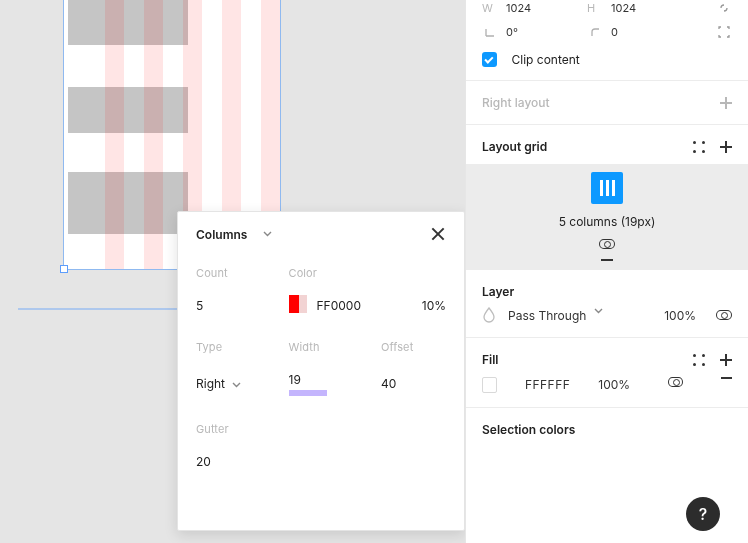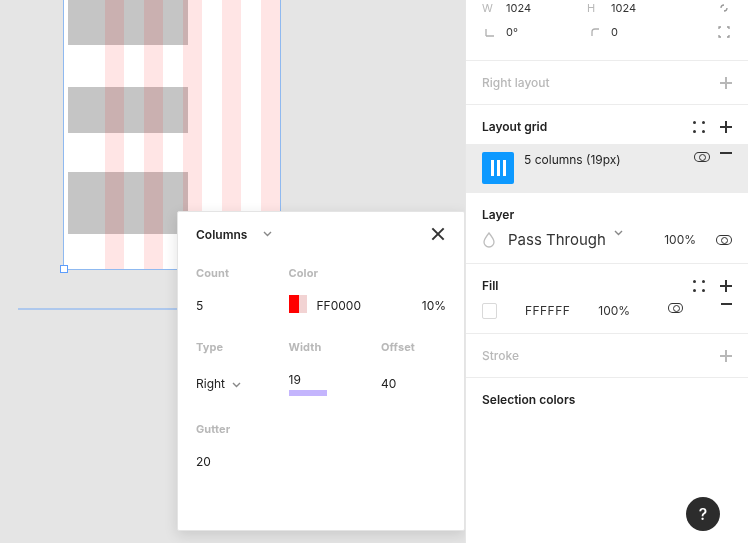--- a/index.html
+++ b/index.html
@@ -26,21 +26,21 @@
 .bottom-guide { position:absolute; left:18px; top:308px; width:263px; height:2px; background:#5d9dfb; opacity:0.4; }
 
 
 .popup { position: absolute; left: 177px; top: 211px; width: 288px; height: 320px; background: #ffffff; border: 1px solid #e4e4e4; border-radius: 2px; box-shadow: 0 4px 14px rgba(0,0,0,0.12); padding: 0; }
 .popup-header { display:flex; align-items:center; justify-content:space-between; padding: 14px 18px; }
 .popup-title { font-size: 12px; font-weight: 600; color: #222; display:flex; align-items:center; gap:12px; }
 .popup-close { width:16px; height:16px; position:relative; cursor:pointer; }
 .popup-close::before,.popup-close::after { content:""; position:absolute; left:7px; top:0; width:2px; height:16px; background:#333; }
 .popup-close::before { transform: rotate(45deg);} .popup-close::after { transform: rotate(-45deg);}
 .popup-body { padding: 4px 18px 18px 18px; }
-.label { font-size: 11px; color: #b8b8b8; letter-spacing: 0.01em; margin-bottom: 14px; font-weight: bold; }
+.label { font-size: 11px; color: #b8b8b8; letter-spacing: 0.01em; margin-bottom: 14px; }
 .val { font-size: 12px; color: #222; }
 .row { display:flex; }
 .cell { flex:1; }
 .cell.small { flex: 0 0 65px; }
 .chev { display:inline-block; margin-left:4px; }
 .chev svg { display:block; }
 .swatch { display:inline-block; width: 18px; height: 18px; vertical-align: middle; margin-right: 10px; position:relative; }
 .swatch .half { position:absolute; top:0; bottom:0; }
 .swatch .half.l { left:0; width:60%; background:#ff0000; }
 .swatch .half.r { right:0; width:40%; background:#f2d3d3; }
@@ -57,28 +57,28 @@
 
 .dim-row { display:flex; gap:10px; align-items:center; margin-bottom:8px; }
 .dim-cell { display:flex; align-items:center; gap:8px; font-size:11px; color:#333; width:95px; }
 .dim-label { color:#b8b8b8; font-size:11px; width:16px; text-align:left; }
 .dim-icon { width:16px; height:16px; display:flex; align-items:center; justify-content:center; }
 
 .checkbox { width:15px; height:15px; background:#0d99ff; border-radius:3px; position:relative; display:inline-block; vertical-align:middle; margin-right:10px; }
 .checkbox::after { content:""; position:absolute; left:3px; top:6px; width:3px; height:6px; border:2px solid #fff; border-top:none; border-left:none; transform: rotate(45deg) translate(-1px,-3px); }
 .clip-label { font-size:12px; color:#222; vertical-align:middle; }
 
-.grid-row { display:flex; align-items:flex-start; background:#ececec; margin: 10px -16px -14px -16px; padding: 8px 16px; gap:10px; }
+.grid-row { display:flex; align-items:center; background:#ececec; margin: 10px -16px -14px -16px; padding: 8px 16px; gap:10px;flex-direction:column; }
 .grid-icon { width:32px; height:32px; background:#0d99ff; border-radius:2px; display:flex; align-items:center; justify-content:center; gap:3px; }
 .grid-icon span { width:3px; height:16px; background:#fff; }
 .grid-text { font-size:12px; color:#222; flex:1; }
 
 .layer-row { display:flex; align-items:center; gap:10px; margin-top:8px; }
 .drop-icon { width:16px; height:16px; }
-.layer-name { font-size:15px; color:#333; display:flex; gap:4px; flex:1; }
+.layer-name { font-size:12px; color:#333; display:flex; gap:4px; flex:1; }
 .opacity { font-size:12px; color:#333; }
 
 .fill-row { display:flex; gap:28px; margin-top:10px; }
 .fill-swatch { width:16px; height:16px; background:#ffffff; border:1px solid #d9d9d9; border-radius:2px; }
 .fill-hex { font-size:12px; color:#333; letter-spacing:0.04em; flex:1; }
 .plus { position:relative; width:12px; height:12px; }
 .plus::before,.plus::after { content:""; position:absolute; background:#333; }
 .plus::before { left:5px; top:0; width:2px; height:12px; }
 .plus::after { top:5px; left:0; height:2px; width:12px; }
 .plus.muted::before,.plus.muted::after { background:#b8b8b8; }
@@ -230,20 +230,24 @@
         </span>
         <span>0</span>
       </div>
       <div style="flex:1"></div>
       <div class="dim-icon">
         <svg width="14" height="14" viewBox="0 0 14 14">
             <path d="M2 4 L2 2 L4 2 M10 2 L12 2 L12 4 M12 10 L12 12 L10 12 M4 12 L2 12 L2 10" stroke="#999" stroke-width="1.3" fill="none"></path>
           </svg>
       </div>
     </div>
+    <div style="margin-top:6px;">
+      <span class="checkbox"></span>
+      <span class="clip-label">Clip content</span>
+    </div>
   </div>
 
   <div class="section">
     <div class="sec-head">
       <span class="sec-title muted">Right layout</span>
       <div class="icons-right">
         <span class="plus muted"></span>
       </div>
     </div>
   </div>
@@ -311,28 +315,20 @@
     </div>
     <div class="fill-row">
       <span class="fill-swatch"></span>
       <span class="fill-hex">FFFFFF</span>
       <span class="opacity">100%</span>
       <span class="eye" style="margin-left:10px;"></span>
       <span class="minus" style="margin-left:10px;"></span>
     </div>
   </div>
 
-  <div class="section">
-    <div class="sec-head">
-      <span class="sec-title muted">Stroke</span>
-      <div class="icons-right">
-        <span class="plus muted"></span>
-      </div>
-    </div>
-  </div>
 
   <div class="section" style="border-bottom:none;">
     <div class="sec-head">
       <span class="sec-title">Selection colors</span>
     </div>
   </div>
 
 </div>
 
 <div class="help-fab">

